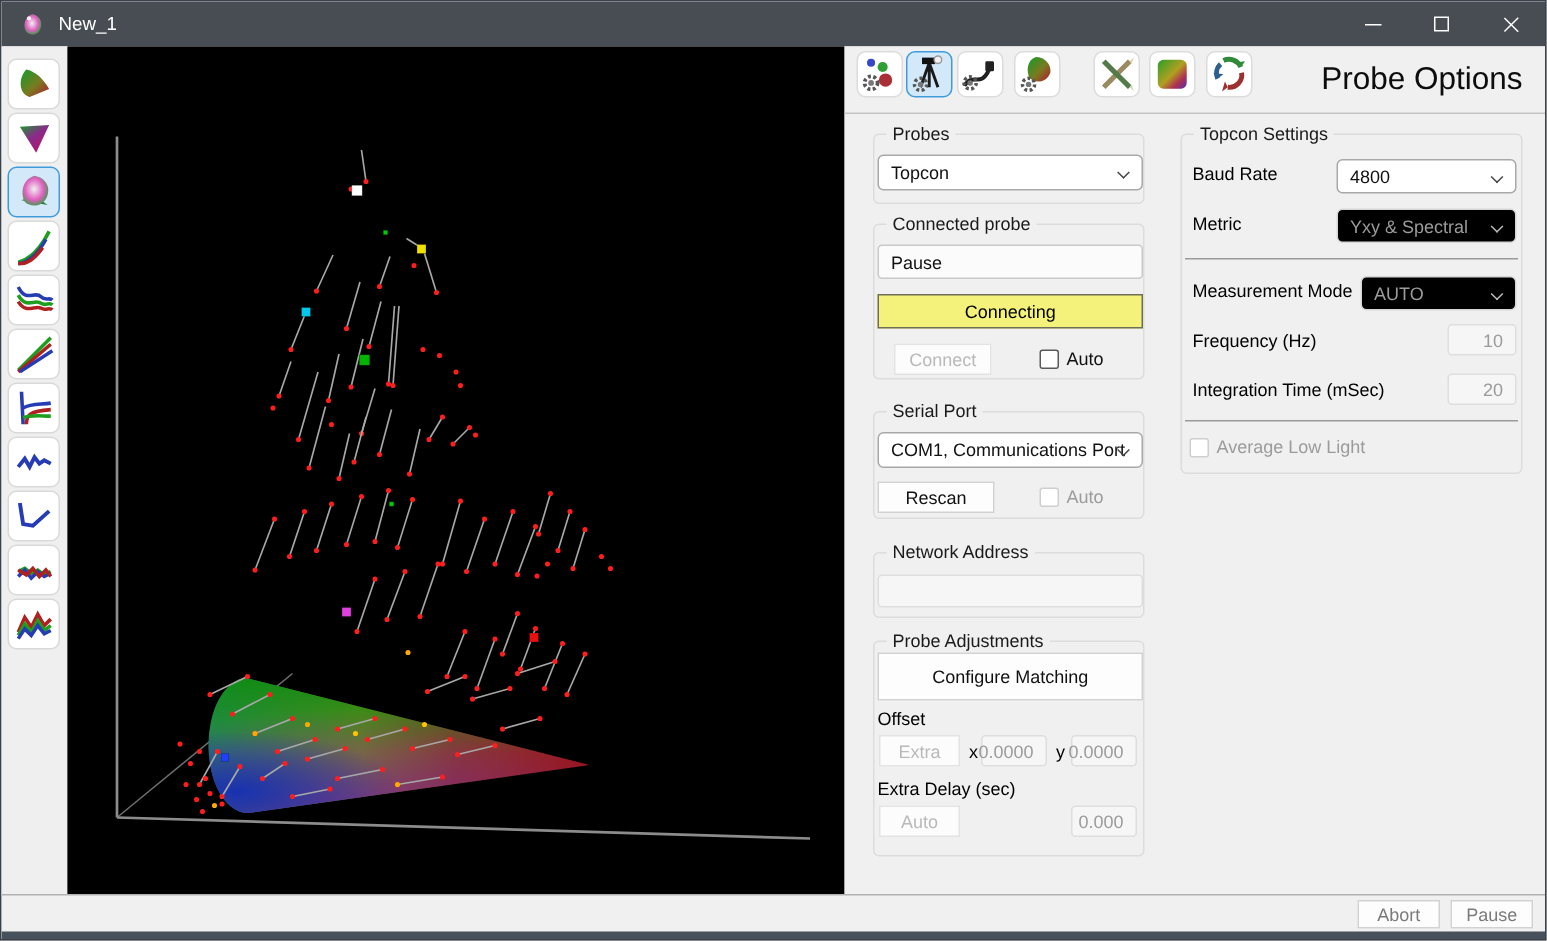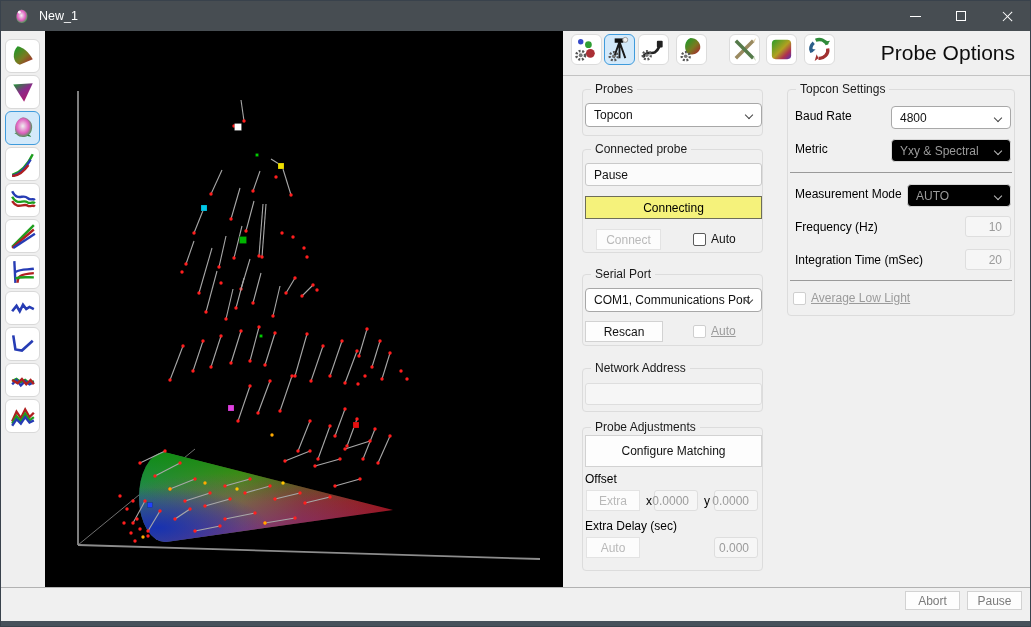--- a/index.html
+++ b/index.html
@@ -57,27 +57,27 @@
   .field.dis { background:#f6f6f6; border-color:#dedede; color:#9b9b9b; justify-content:flex-end; }
 
   .btn { position:absolute; background:#fdfdfd; border:1px solid #d2d2d2; border-radius:0;
          font-size:12px; color:#111; display:flex; align-items:center; justify-content:center; }
   .btn.dis { color:#b9b9b9; border-color:#e3e3e3; background:#fcfcfc; }
   .btn.warn { background:#f5f27b; border:1px solid #6e6e58; color:#000; }
 
   .check { position:absolute; display:flex; align-items:center; font-size:12px; color:#111; }
   .check .box { width:13px; height:13px; border:1px solid #5a5a5a; border-radius:2px;
                 background:#fff; margin-right:5px; }
-  .check.dis { color:#9b9b9b;text-decoration:underline; }
+  .check.dis { color:#9b9b9b; }
   .check.dis .box { border-color:#cfcfcf; }
 
   .sep { position:absolute; height:1px; background:#9a9a9a; }
 
   
-  .statusbar { position:absolute; left:0; right:0; bottom:0; height:39px; background:#f0f0f0;
+  .statusbar { position:absolute; left:0; right:0; bottom:0; height:30px; background:#f0f0f0;
                border-top:1px solid #b2b2b2; }
   .statusbar .strip { position:absolute; left:0; right:0; bottom:0; height:5px; background:#47515b; }
   .statusbar .btn { height:19px; width:55px; top:3px; color:#7b7b7b; }
 </style>
 </head>
 <body>
 
 <div class="window">
 
   <svg width="0" height="0" style="position:absolute">

